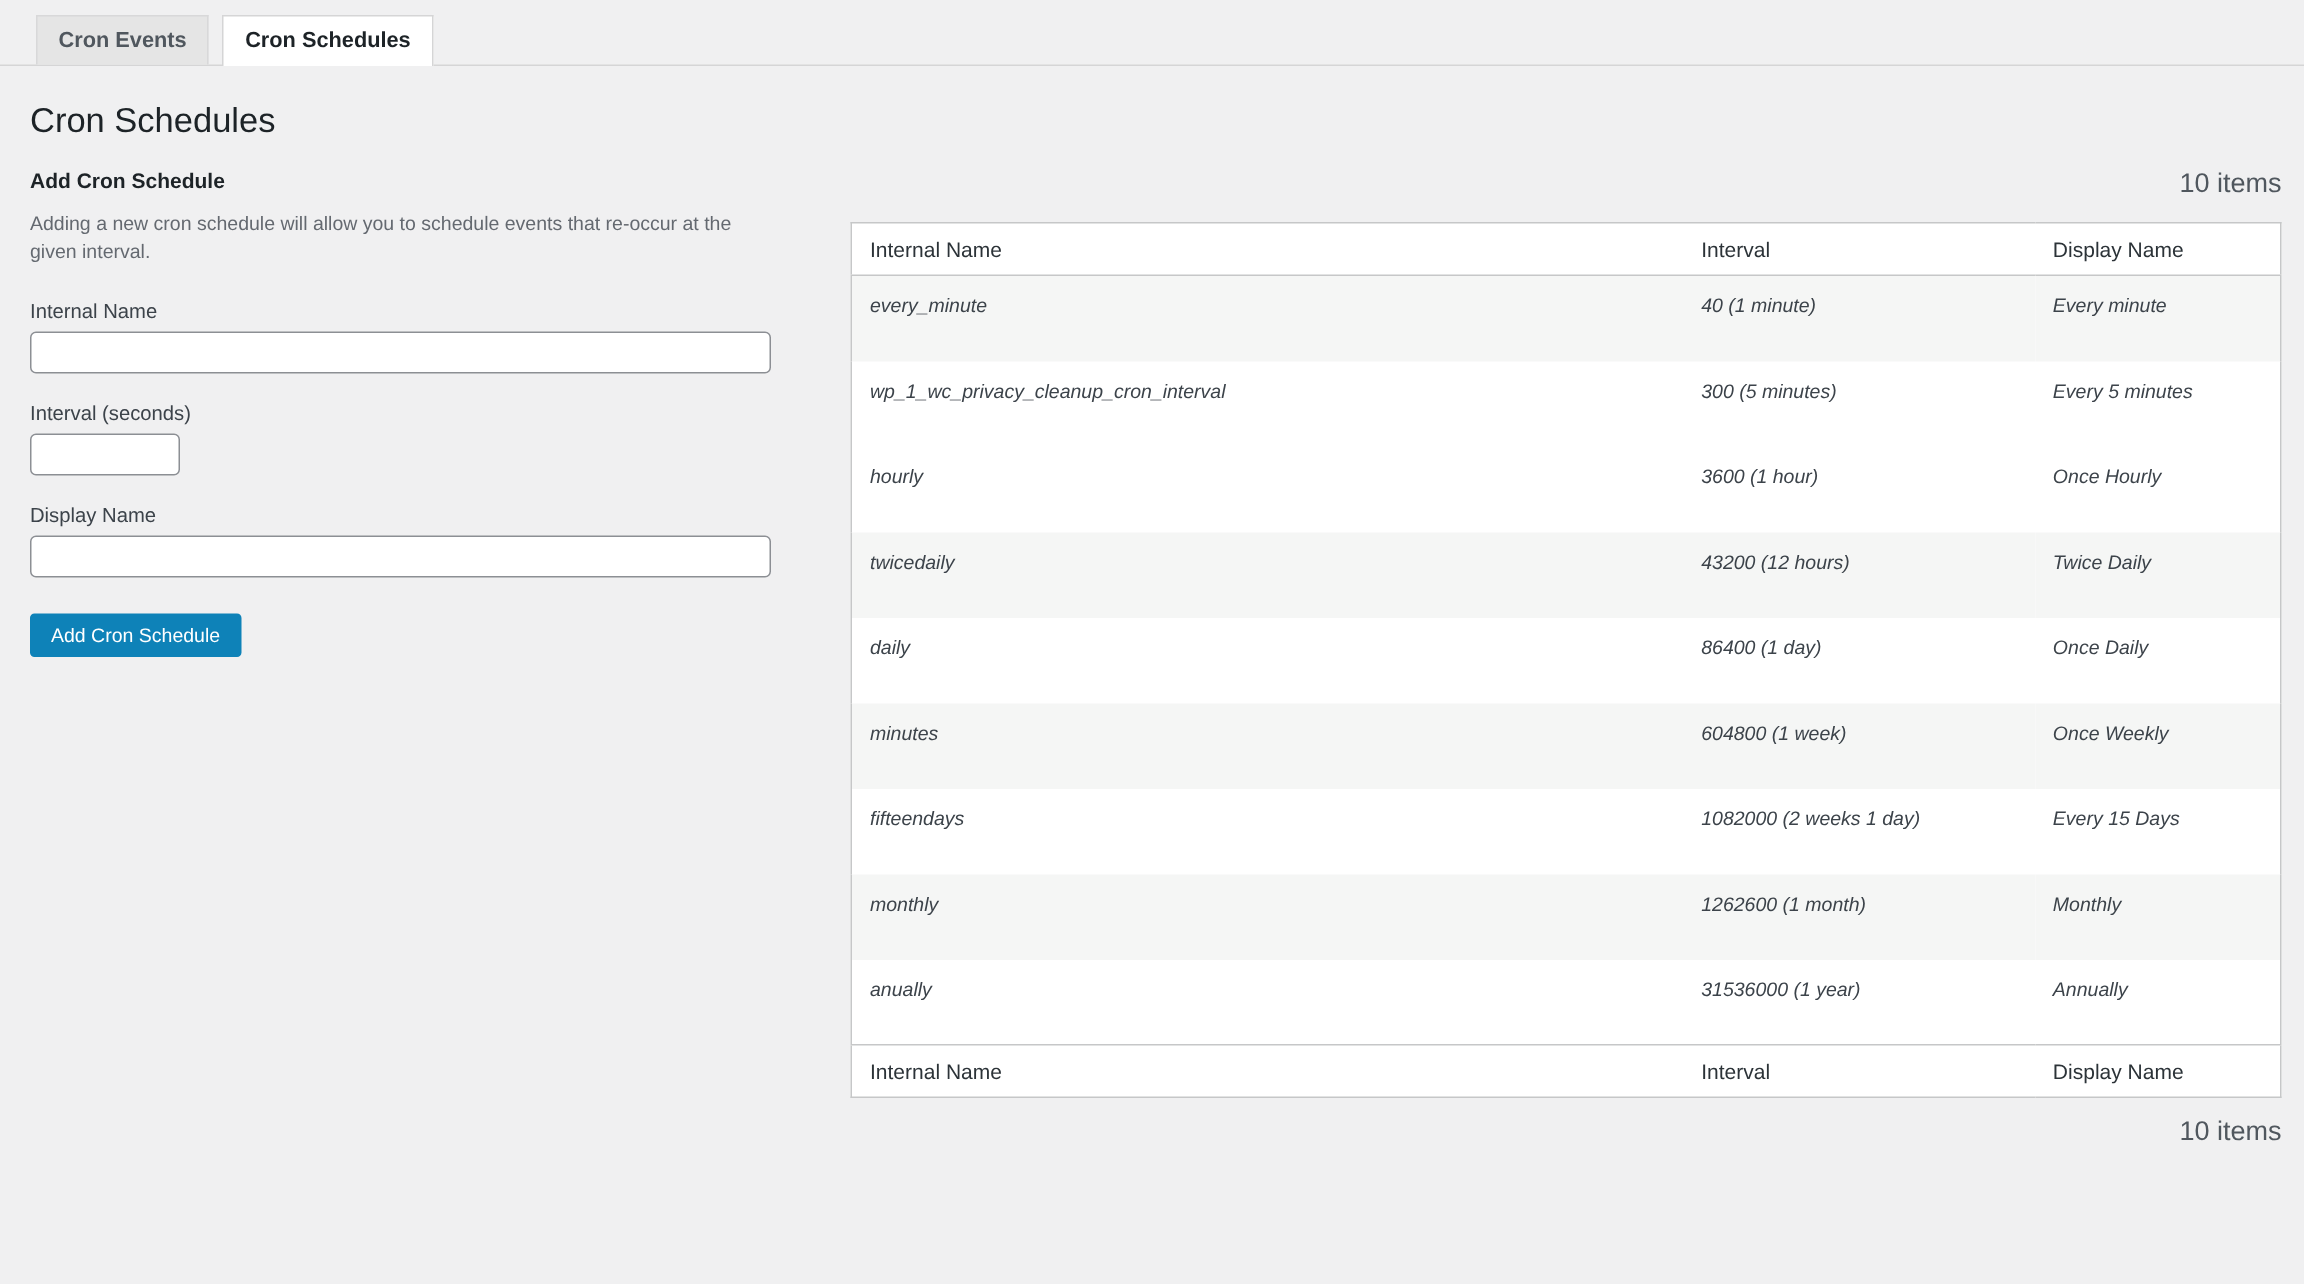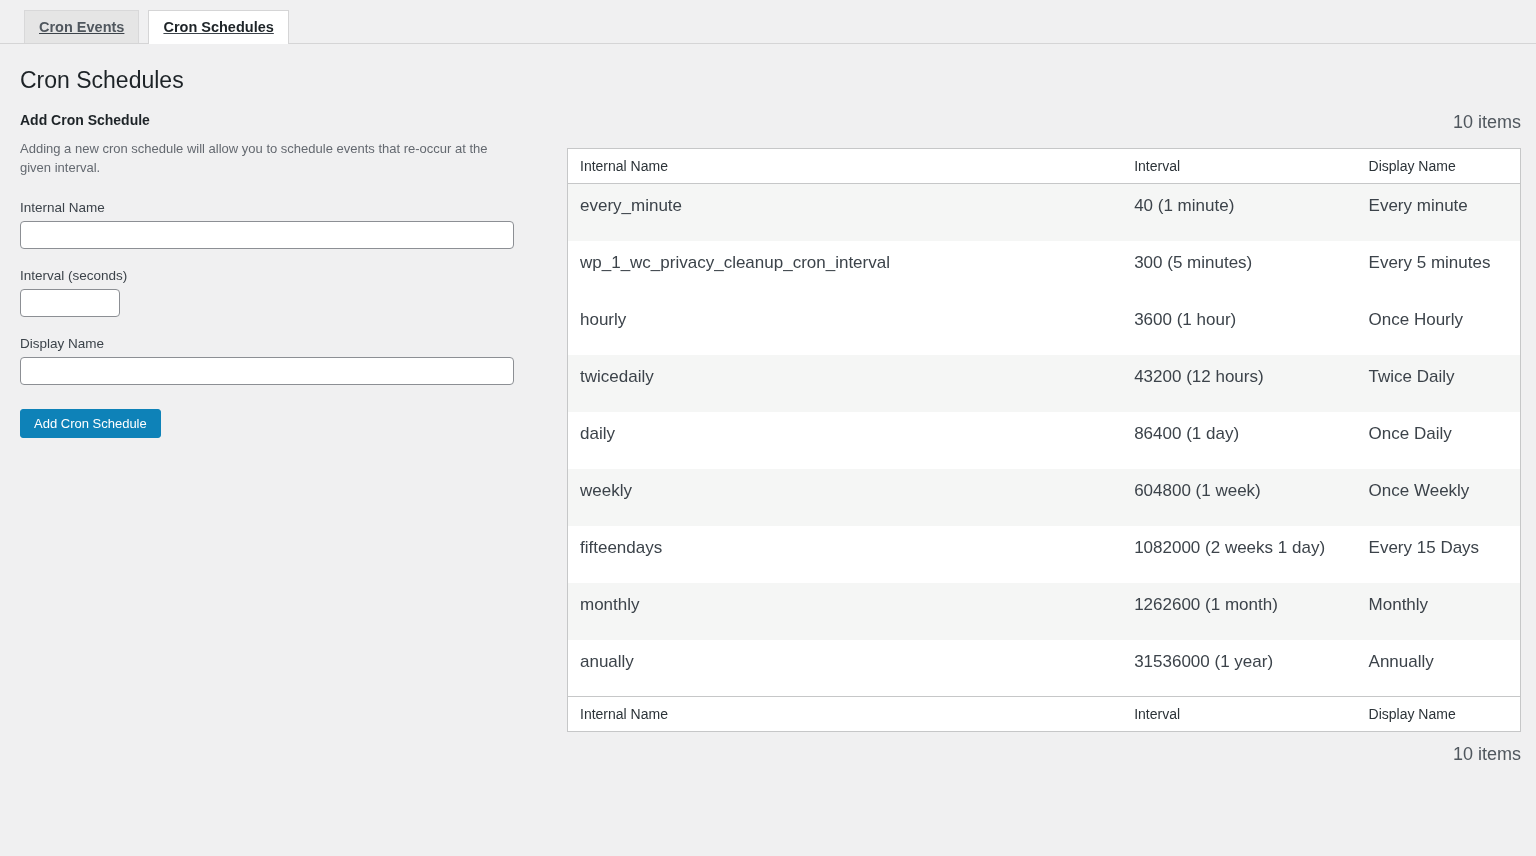--- a/index.html
+++ b/index.html
@@ -21,21 +21,20 @@
     font-family:"Liberation Sans","DejaVu Sans",sans-serif;
     font-size:13px;color:var(--text);
     overflow:hidden;
   }
 
   
   .tab-bar{
     display:flex;gap:9px;
     padding:10px 20px 0 24px;
     border-bottom:1px solid var(--line);
-    text-decoration:underline;
   }
   .tab{
     display:inline-block;
     padding:8px 14px;
     font-size:14.5px;font-weight:700;
     text-decoration:none;
     cursor:pointer;
   }
   .tab.inactive{
     background:#e5e5e5;
@@ -126,25 +125,26 @@
   col.c3{width:17.2%;}
   table.schedules th{
     text-align:left;
     font-size:14px;font-weight:400;
     color:#2c3338;
     padding:9px 12px;
   }
   table.schedules thead th{border-bottom:1px solid var(--table-border);}
   table.schedules tfoot th{border-top:1px solid var(--table-border);}
   table.schedules td{
-    font-size:17px;
+    font-size:13px;
     color:var(--text);
     padding:12px 12px;
     height:57px;
     vertical-align:top;
+    font-style:italic;
   }
   table.schedules tbody tr.alternate{background:var(--stripe);}
 </style>
 </head>
 <body>
 
 <nav class="tab-bar">
   <a class="tab inactive">Cron Events</a>
   <a class="tab active">Cron Schedules</a>
 </nav>
@@ -211,21 +211,21 @@
           <td>twicedaily</td>
           <td>43200 (12 hours)</td>
           <td>Twice Daily</td>
         </tr>
           <tr>
           <td>daily</td>
           <td>86400 (1 day)</td>
           <td>Once Daily</td>
         </tr>
           <tr class="alternate">
-          <td>weekly</td>
+          <td>minutes</td>
           <td>604800 (1 week)</td>
           <td>Once Weekly</td>
         </tr>
           <tr>
           <td>fifteendays</td>
           <td>1082000 (2 weeks 1 day)</td>
           <td>Every 15 Days</td>
         </tr>
           <tr class="alternate">
           <td>monthly</td>

